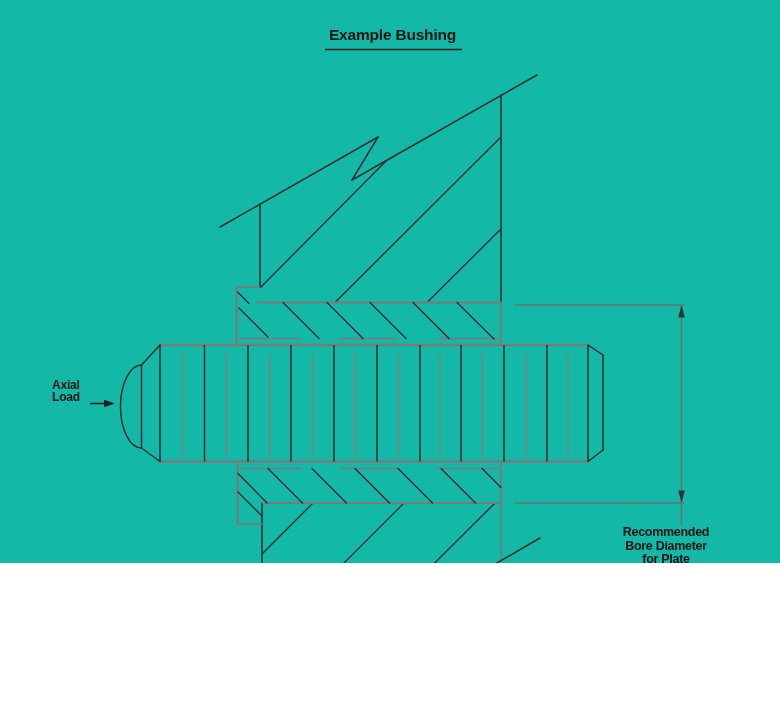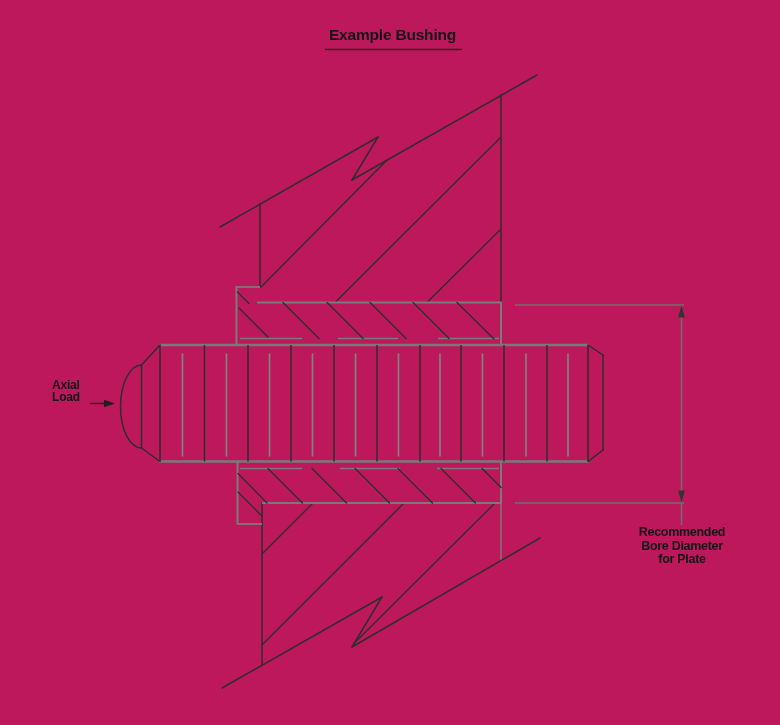--- a/index.html
+++ b/index.html
@@ -1,34 +1,34 @@
 <!DOCTYPE html>
 <html><head>
 <meta charset="utf-8">
 <style>
   html,body{margin:0;padding:0;background:#ffffff;}
   .stage{
-    position:relative;width:780px;height:725px;background:#be185d;overflow:hidden;
+    position:relative;width:780px;height:563px;background:#14b8a6;overflow:hidden;
     font-family:"Liberation Sans", sans-serif;
   }
   .stage svg{position:absolute;left:0;top:0;}
   .lbl{
     position:absolute;color:#141414;font-weight:700;white-space:pre-line;
     -webkit-font-smoothing:antialiased;
   }
   .title{
     left:255px;top:26px;width:275px;text-align:center;
     font-size:15.5px;letter-spacing:-0.2px;
   }
   .axial{
     left:52px;top:380px;width:46px;text-align:left;
     font-size:12px;line-height:11.8px;letter-spacing:-0.2px;
   }
   .note{
-    left:612px;top:526px;width:140px;text-align:center;
+    left:596px;top:526px;width:140px;text-align:center;
     font-size:12.5px;line-height:13.5px;letter-spacing:-0.3px;
   }
 </style>
 </head>
 <body>
 
 <div class="stage">
 
   <svg width="780" height="725" viewBox="0 0 780 725">
 

